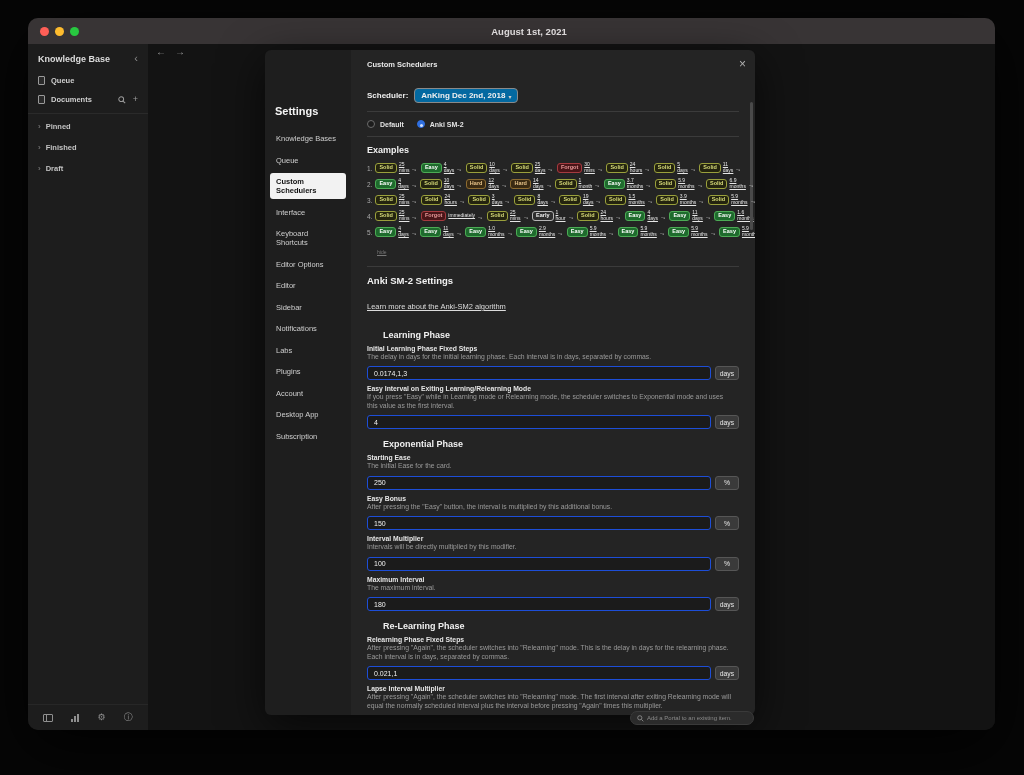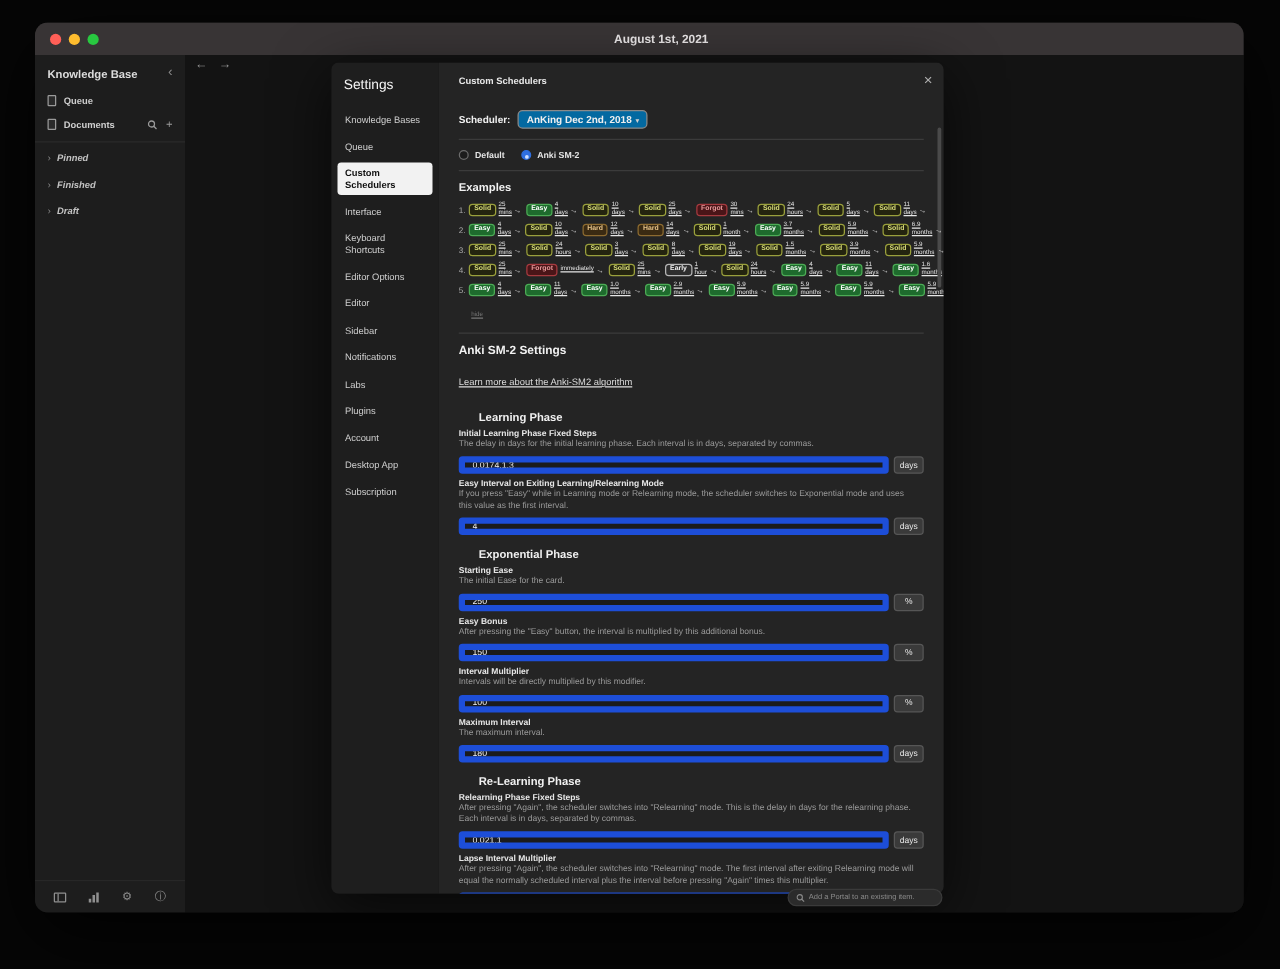--- a/index.html
+++ b/index.html
@@ -21,21 +21,21 @@
   .sb-collapse { color:#8a8a8a; font-size:11px; line-height:1; cursor:default; }
   .sb-item { display:flex; align-items:center; gap:6px; padding:5px 10px; }
   .sb-item .doc { width:7px; height:9px; border:1px solid #9a9a9a; border-radius:1px; background:#2a2a2a; }
   .sb-item-label { font-size:7.5px; font-weight:bold; color:#cfcfcf; flex:1; }
   .sb-item-actions { display:flex; gap:7px; align-items:center; }
   .sb-item-actions svg { display:block; }
   .sb-plus { color:#9a9a9a; font-size:9px; line-height:1; }
   .sb-div { height:1px; background:#2a2a2a; margin:4px 0 2px 0; }
   .sb-sec { display:flex; align-items:center; gap:5px; padding:6px 10px; }
   .sb-sec .chev { color:#8a8a8a; font-size:8px; line-height:1; }
-  .sb-sec-label { font-size:7.5px; font-weight:bold; color:#c4c4c4;font-style:italic; }
+  .sb-sec-label { font-size:7.5px; font-weight:bold; color:#c4c4c4; }
   .sb-spacer { flex:1; }
   .sb-foot { height:26px; border-top:1px solid #272727; display:flex; align-items:center;
              justify-content:space-around; padding:0 6px; }
   .sb-foot .fi { color:#8f8f8f; font-size:9px; line-height:1; display:flex; align-items:center; }
   .panel-icon { width:10px; height:8px; border:1px solid #8f8f8f; border-radius:1px; position:relative; }
   .panel-icon span { position:absolute; left:0; top:0; bottom:0; width:3px; border-right:1px solid #8f8f8f; display:block; }
   .stats-icon { display:flex; align-items:flex-end; gap:1px; height:8px; }
   .stats-icon i { width:2px; background:#8f8f8f; display:block; }
   
   .main { flex:1; background:#131313; position:relative; }
@@ -45,21 +45,21 @@
   .bottom-search { position:absolute; left:482px; top:667px; width:124px; height:14px;
                    background:#2b2b2b; border:1px solid #3a3a3a; border-radius:8px;
                    display:flex; align-items:center; gap:3px; padding:0 6px; }
   .bottom-search input { flex:1; background:transparent; border:none; outline:none;
                          font-size:6px; color:#cfcfcf; }
   .bottom-search input::placeholder { color:#8a8a8a; }
   
   .modal { position:absolute; left:117px; top:6px; width:490px; height:665px; border-radius:6px;
            overflow:hidden; display:flex; box-shadow:0 12px 45px rgba(0,0,0,.65); }
   .modal-menu { width:86px; background:#1e1e1e; padding:12px 5px 10px 5px; }
-  .m-heading { font-size:11px; font-weight:normal; color:#f5f5f5; padding:0 5px; margin-bottom:13px; }
+  .m-heading { font-size:11px; font-weight:bold; color:#f5f5f5; padding:0 5px; margin-bottom:13px;margin-top:43px; }
   .m-item { font-size:7.5px; color:#cfcfcf; padding:4px 6px; border-radius:3px; margin-bottom:4.5px; }
   .m-item.active { background:#f2f2f2; color:#111; font-weight:bold; }
   .modal-content { flex:1; background:#242424; padding:10px 16px 0 16px; position:relative; overflow:hidden; }
   .close-x { position:absolute; top:8px; right:9px; color:#b0b0b0; font-size:12px; line-height:1; }
   .scroll-thumb { position:absolute; right:2px; top:52px; width:3px; height:128px;
                   background:#4a4a4a; border-radius:2px; }
   .p-title { font-size:7.5px; font-weight:bold; color:#e8e8e8; }
   .sched-row { display:flex; align-items:center; gap:6px; margin-top:19px; }
   .sched-label { font-size:8px; font-weight:bold; color:#f0f0f0; }
   .sched-btn { display:flex; align-items:flex-end; gap:3px; border:1px solid #8a8a8a; border-radius:4px;
@@ -80,21 +80,21 @@
   .badge { font-size:5.5px; font-weight:bold; padding:1.5px 3px; border-radius:3px; border:1px solid; line-height:1; }
   .iv { font-size:5px; line-height:1.15; color:#e6e6e6; text-decoration:underline; white-space:pre-line; }
   .arr { font-size:6.5px; color:#cfcfcf; display:inline-block; transform:rotate(18deg); }
   .hide-link { font-size:5px; color:#777; text-decoration:underline; margin:2px 0 0 10px; display:inline-block; }
   .sm2-heading { font-size:9.5px; font-weight:bold; color:#f2f2f2; margin:2px 0 9px 0; }
   .sm2-link { font-size:7.5px; color:#dcdcdc; text-decoration:underline; display:inline-block; margin-bottom:9px; }
   .sec-title { font-size:9px; font-weight:bold; color:#f0f0f0; margin:10px 0 5px 16px; }
   .f-label { font-size:6.8px; font-weight:bold; color:#e6e6e6; margin-top:5px; }
   .f-desc { font-size:6.8px; color:#9a9a9a; line-height:1.25; margin-top:1px; width:98%; }
   .f-row { display:flex; align-items:center; gap:4px; margin:5px 0 3px 0; }
-  .f-input { flex:1; height:14px; background:#1b1b1b; border:5px solid #1d4ed8; border-radius:3px;
+  .f-input { flex:1; height:14px; background:#1b1b1b; border:1px solid #1d4ed8; border-radius:3px;
              color:#f0f0f0; font-size:7px; padding:0 6px; outline:none; }
   .f-unit { min-width:24px; height:14px; background:#3a3a3a; border:1px solid #565656; border-radius:3px;
             color:#e8e8e8; font-size:6.8px; display:flex; align-items:center; justify-content:center; padding:0 3px; }
 </style>
 </head>
 <body>
 
 <div class="window">
 
   <div class="titlebar">

